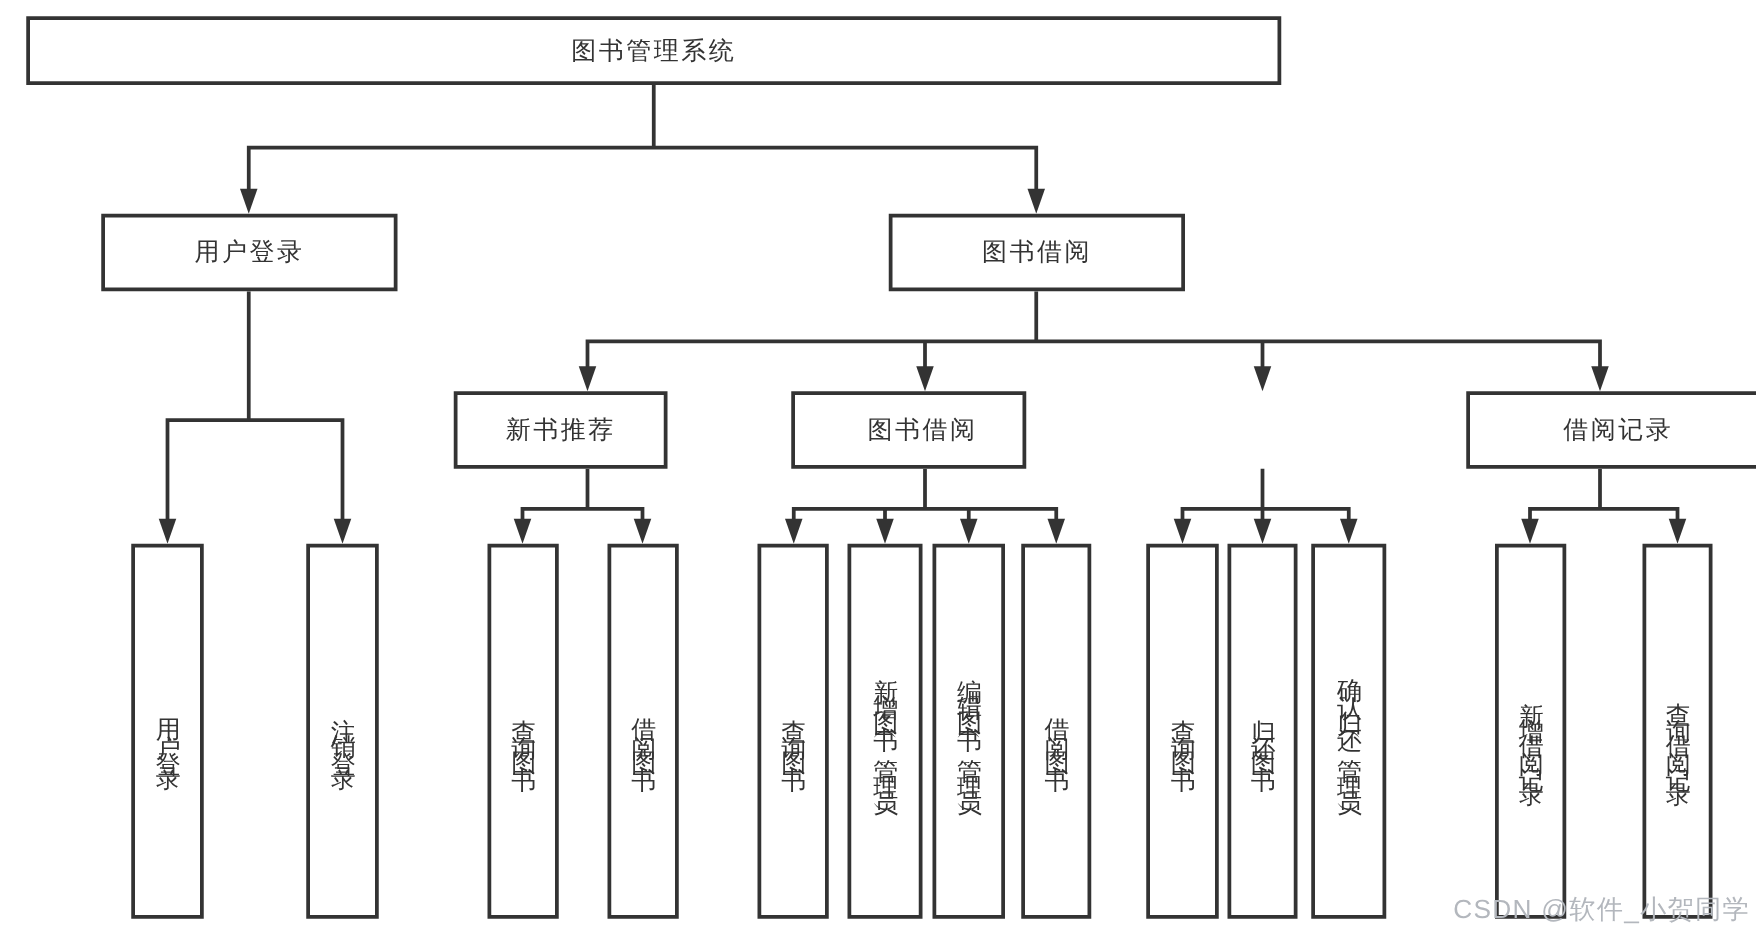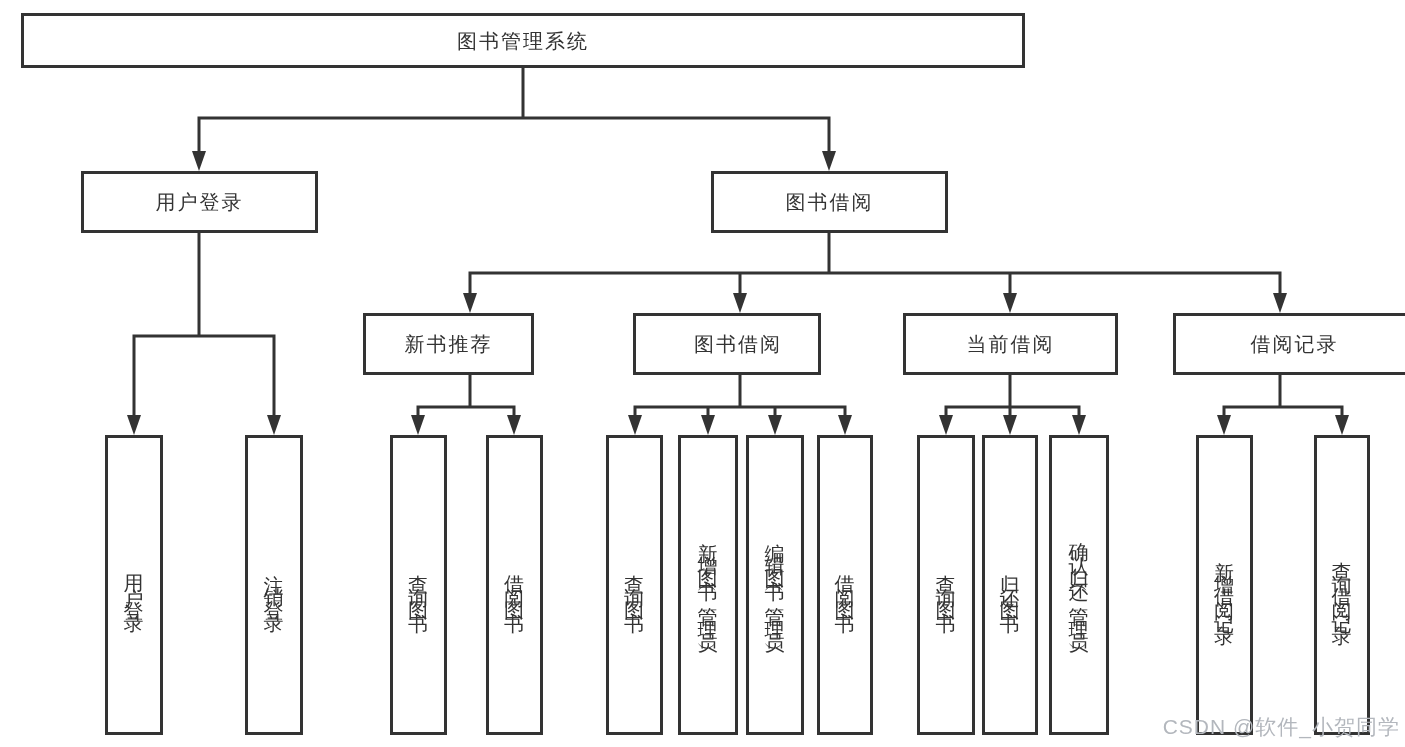--- a/index.html
+++ b/index.html
@@ -116,21 +116,20 @@
     </g>
   </svg>
 
   <div class="node" style="left:21px;top:13px;width:1004px;height:55px;">图书管理系统</div>
 
   <div class="node" style="left:81px;top:171px;width:237px;height:62px;">用户登录</div>
   <div class="node" style="left:711px;top:171px;width:237px;height:62px;">图书借阅</div>
 
   <div class="node" style="left:363px;top:313px;width:171px;height:62px;">新书推荐</div>
   <div class="node" style="left:633px;top:313px;width:188px;height:62px;padding-left:22px;">图书借阅</div>
-  <div class="node" style="left:903px;top:313px;width:215px;height:62px;">当前借阅</div>
   <div class="node" style="left:1173px;top:313px;width:243px;height:62px;">借阅记录</div>
 
   <div class="node v" style="left:105px;top:435px;width:58px;height:300px;">用户登录</div>
   <div class="node v" style="left:245px;top:435px;width:58px;height:300px;">注销登录</div>
 
   <div class="node v" style="left:390px;top:435px;width:57px;height:300px;">查询图书</div>
   <div class="node v" style="left:486px;top:435px;width:57px;height:300px;">借阅图书</div>
 
   <div class="node v" style="left:606px;top:435px;width:57px;height:300px;">查询图书</div>
   <div class="node v" style="left:678px;top:435px;width:60px;height:300px;">新增图书（管理员）</div>

